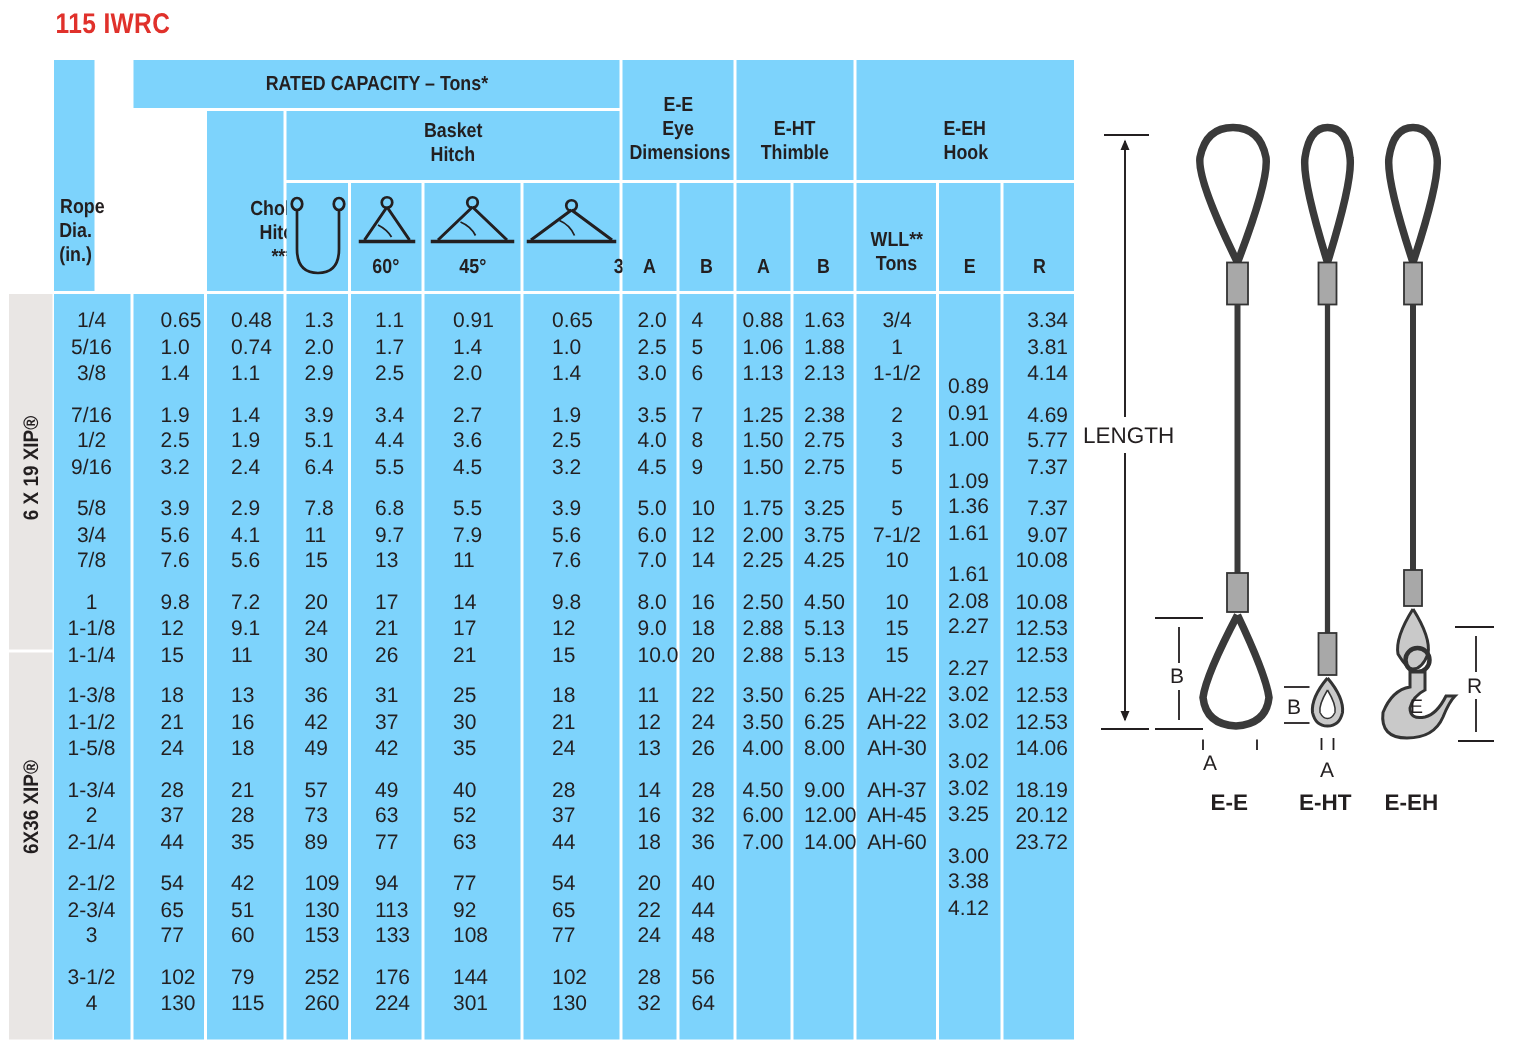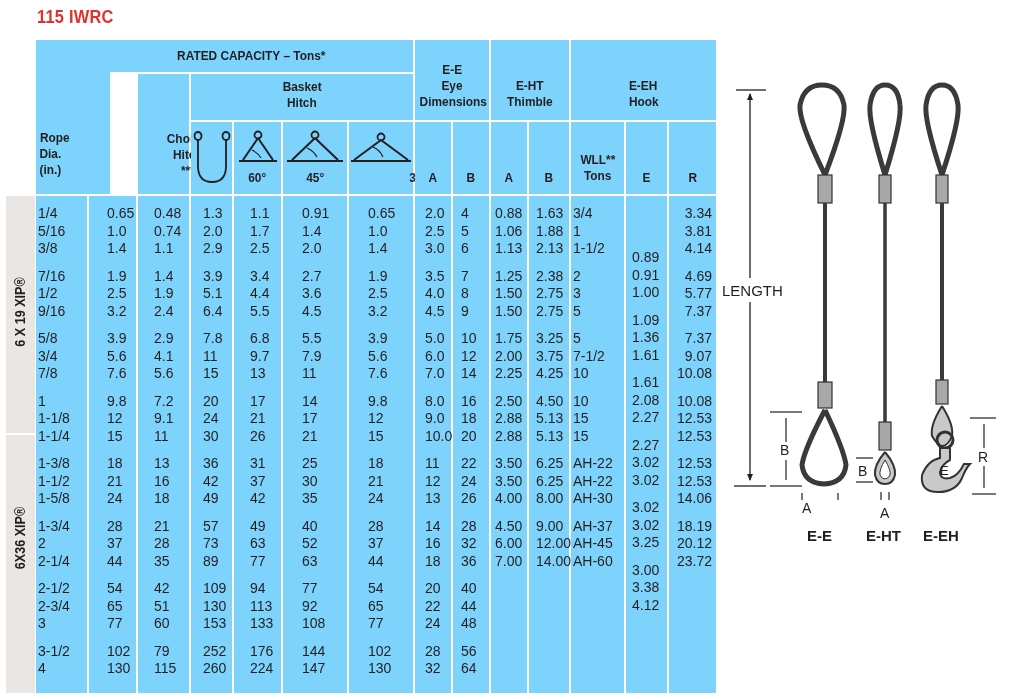--- a/index.html
+++ b/index.html
@@ -7,34 +7,34 @@
   .title { position:absolute; left:37px; top:6px; font-family:"Liberation Sans", sans-serif; font-weight:bold; font-size:19px; color:#e0312b; letter-spacing:0.3px; transform:scaleX(0.86); transform-origin:left; }
   .tbl { position:absolute; left:0; top:40px; width:716px; height:656px; }
   .cell { position:absolute; background:#7dd3fc; box-sizing:border-box; }
   .hdr { font-weight:bold; font-size:13.5px; text-align:center; line-height:16px; color:#231f20; }
   .hdr span { display:inline-block; transform:scaleX(0.88); }
   .side { position:absolute; background:#e9e6e4; }
   .side-label { position:absolute; font-weight:bold; font-size:14px; white-space:nowrap; transform-origin:center; transform:rotate(-90deg) scaleX(0.9); color:#231f20; }
   .col { position:absolute; font-size:14px; line-height:17.5px; color:#231f20; }
   .col .grp { margin-bottom:10px; }
   .col .v { display:block; white-space:nowrap; }
-  .ctr { }
+  .ctr { text-align:center; }
   .rgt { text-align:right; }
   .lft { text-align:left; }
   .dlabel { position:absolute; font-weight:bold; font-size:15px; color:#231f20; }
   .lenlabel { position:absolute; left:720px; top:282px; font-size:15px; color:#231f20; background:#fff; padding:0 2px; }
 </style>
 </head>
 <body>
 
 <div class="title">115 IWRC</div>
 
 <div class="tbl">
 
-  <div class="cell" style="left:36px;top:0;width:74px;height:154px;">
+  <div class="cell" style="left:36px;top:0;width:27px;height:154px;">
     <div class="hdr" style="position:absolute;left:2px;top:90px;width:50px;text-align:left;">
       <span>Rope</span><br>
       <span>Dia.</span><br>
       <span>(in.)</span>
     </div>
   </div>
 
   <div class="cell hdr" style="left:89px;top:0;width:324px;height:32px;line-height:32px;"><span>RATED CAPACITY – Tons*</span></div>
 
 
@@ -367,21 +367,21 @@
         <span class="v">52</span>
         <span class="v">63</span>
       </div>
       <div class="grp">
         <span class="v">77</span>
         <span class="v">92</span>
         <span class="v">108</span>
       </div>
       <div class="grp">
         <span class="v">144</span>
-        <span class="v">147</span>
+        <span class="v">301</span>
       </div>
     </div>
   <div class="col lft" id="c-b30" style="left:368px;top:165px;width:40px;">
       <div class="grp">
         <span class="v">0.65</span>
         <span class="v">1.0</span>
         <span class="v">1.4</span>
       </div>
       <div class="grp">
         <span class="v">1.9</span>

